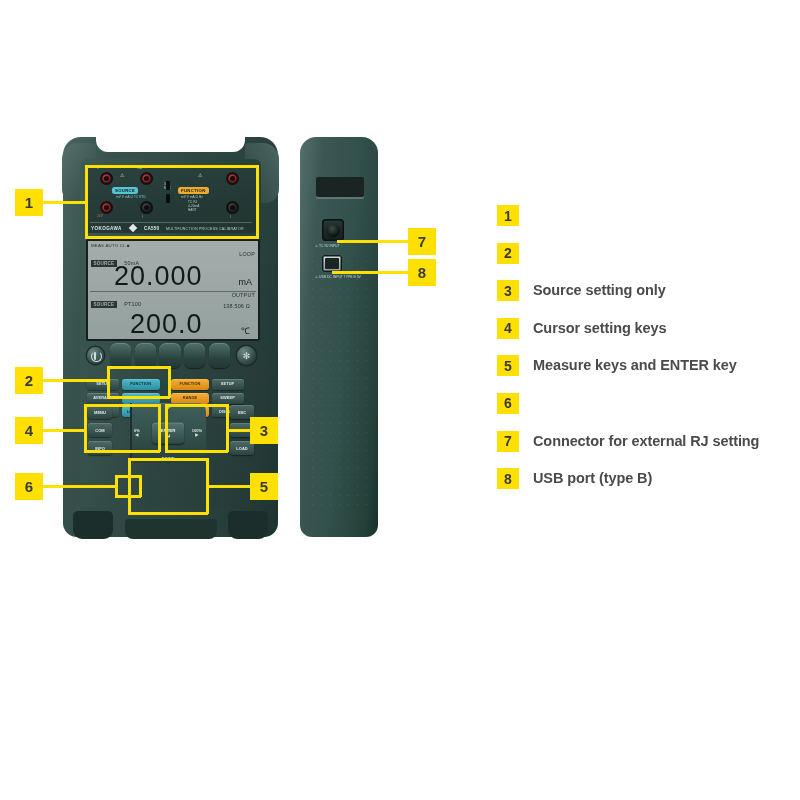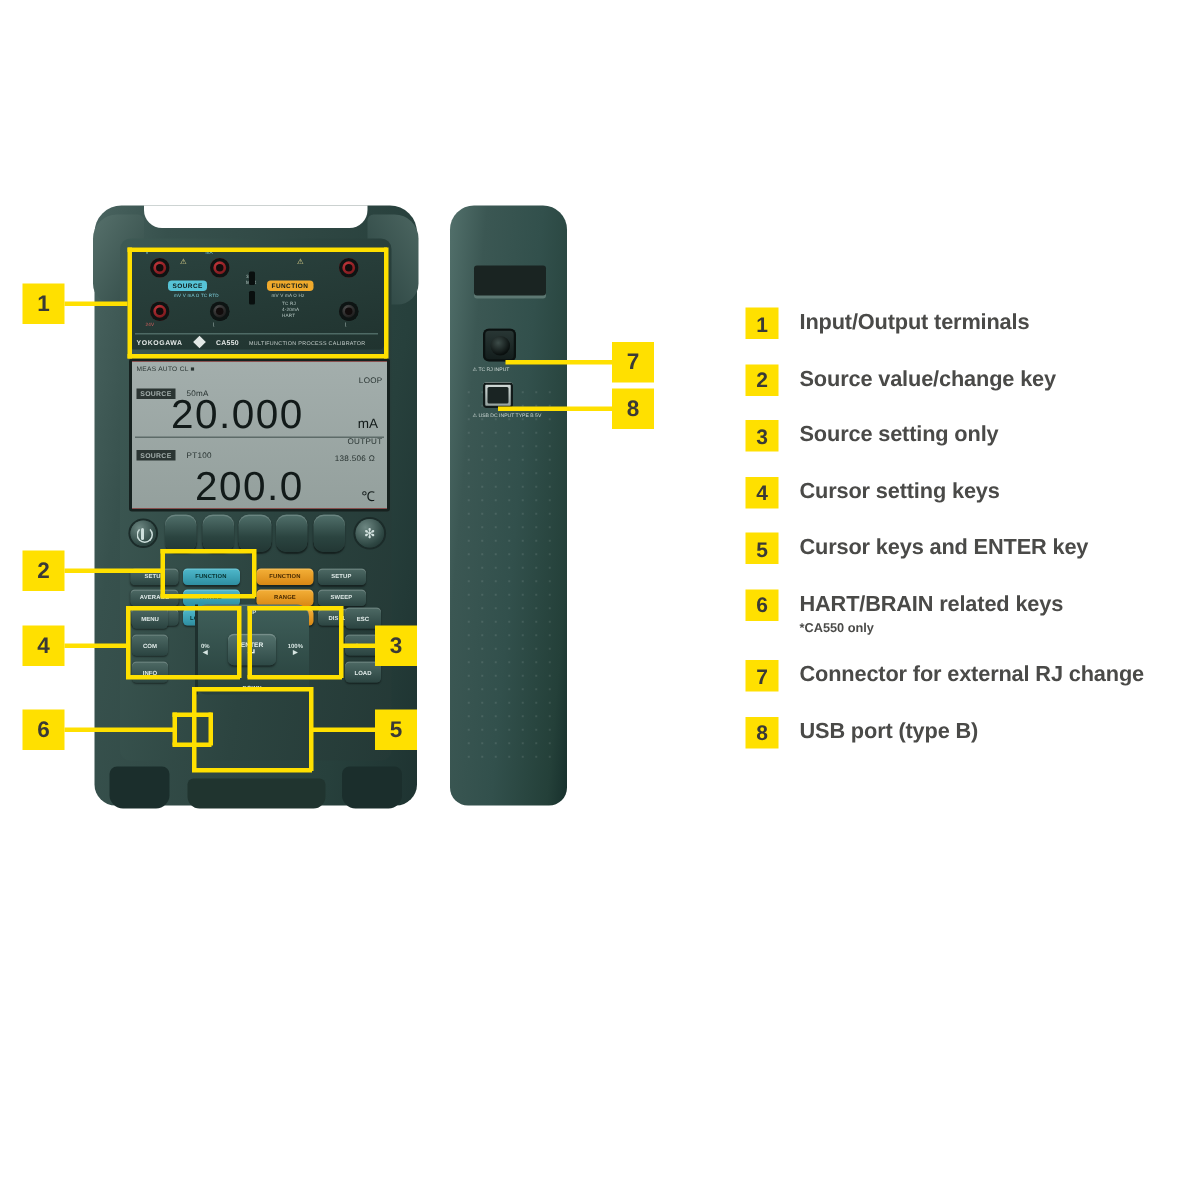--- a/index.html
+++ b/index.html
@@ -454,46 +454,40 @@
 
 <div class="callout" style="left:408px;top:228px;width:28px;height:27px;">7</div>
 <div class="lead" style="left:337px;top:240px;width:73px;height:2.5px;"></div>
 
 <div class="callout" style="left:408px;top:259px;width:28px;height:27px;">8</div>
 <div class="lead" style="left:332px;top:271px;width:78px;height:2.5px;"></div>
 
 <div id="legend">
   <div class="legend-row">
     <div class="legend-num">1</div>
-    <div class="legend-text">Input/Output terminals</div>
   </div>
   <div class="legend-row">
     <div class="legend-num">2</div>
-    <div class="legend-text">Source value/change key</div>
   </div>
   <div class="legend-row">
     <div class="legend-num">3</div>
     <div class="legend-text">Source setting only</div>
   </div>
   <div class="legend-row">
     <div class="legend-num">4</div>
     <div class="legend-text">Cursor setting keys</div>
   </div>
   <div class="legend-row">
     <div class="legend-num">5</div>
-    <div class="legend-text">Cursor keys and ENTER key</div>
+    <div class="legend-text">Measure keys and ENTER key</div>
   </div>
   <div class="legend-row">
     <div class="legend-num">6</div>
-    <div class="legend-text">
-      <span>HART/BRAIN related keys</span>
-      <span class="legend-sub">*CA550 only</span>
-    </div>
   </div>
   <div class="legend-row">
     <div class="legend-num">7</div>
-    <div class="legend-text">Connector for external RJ change</div>
+    <div class="legend-text">Connector for external RJ setting</div>
   </div>
   <div class="legend-row">
     <div class="legend-num">8</div>
     <div class="legend-text">USB port (type B)</div>
   </div>
 </div>
 
 </body></html>

